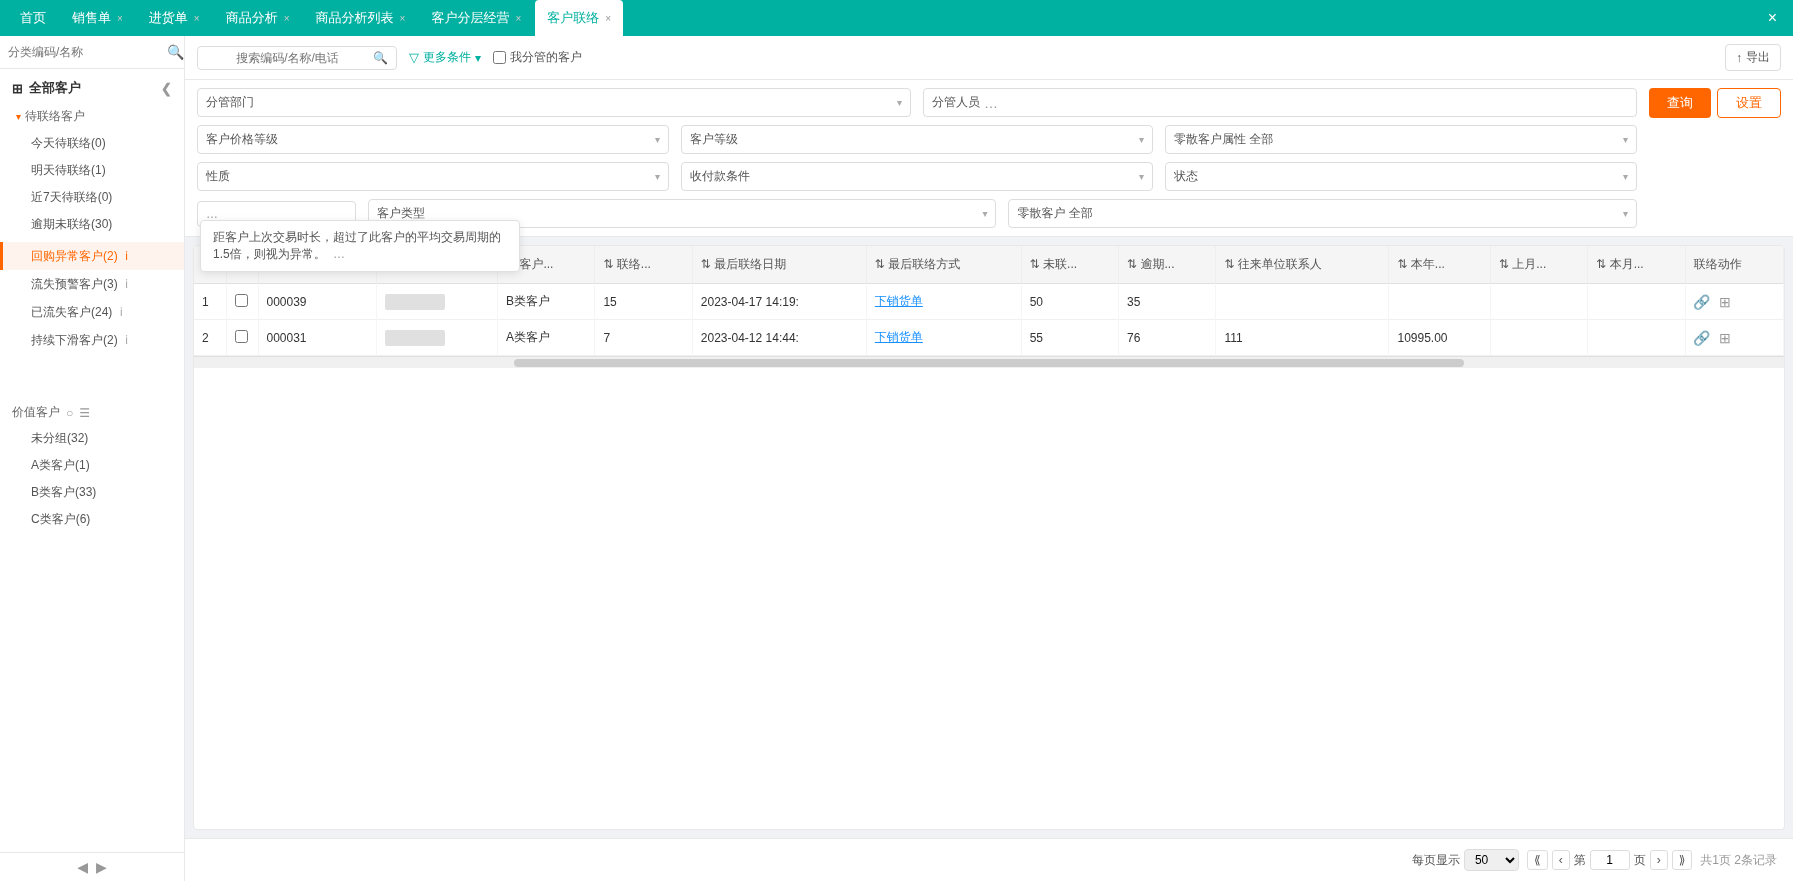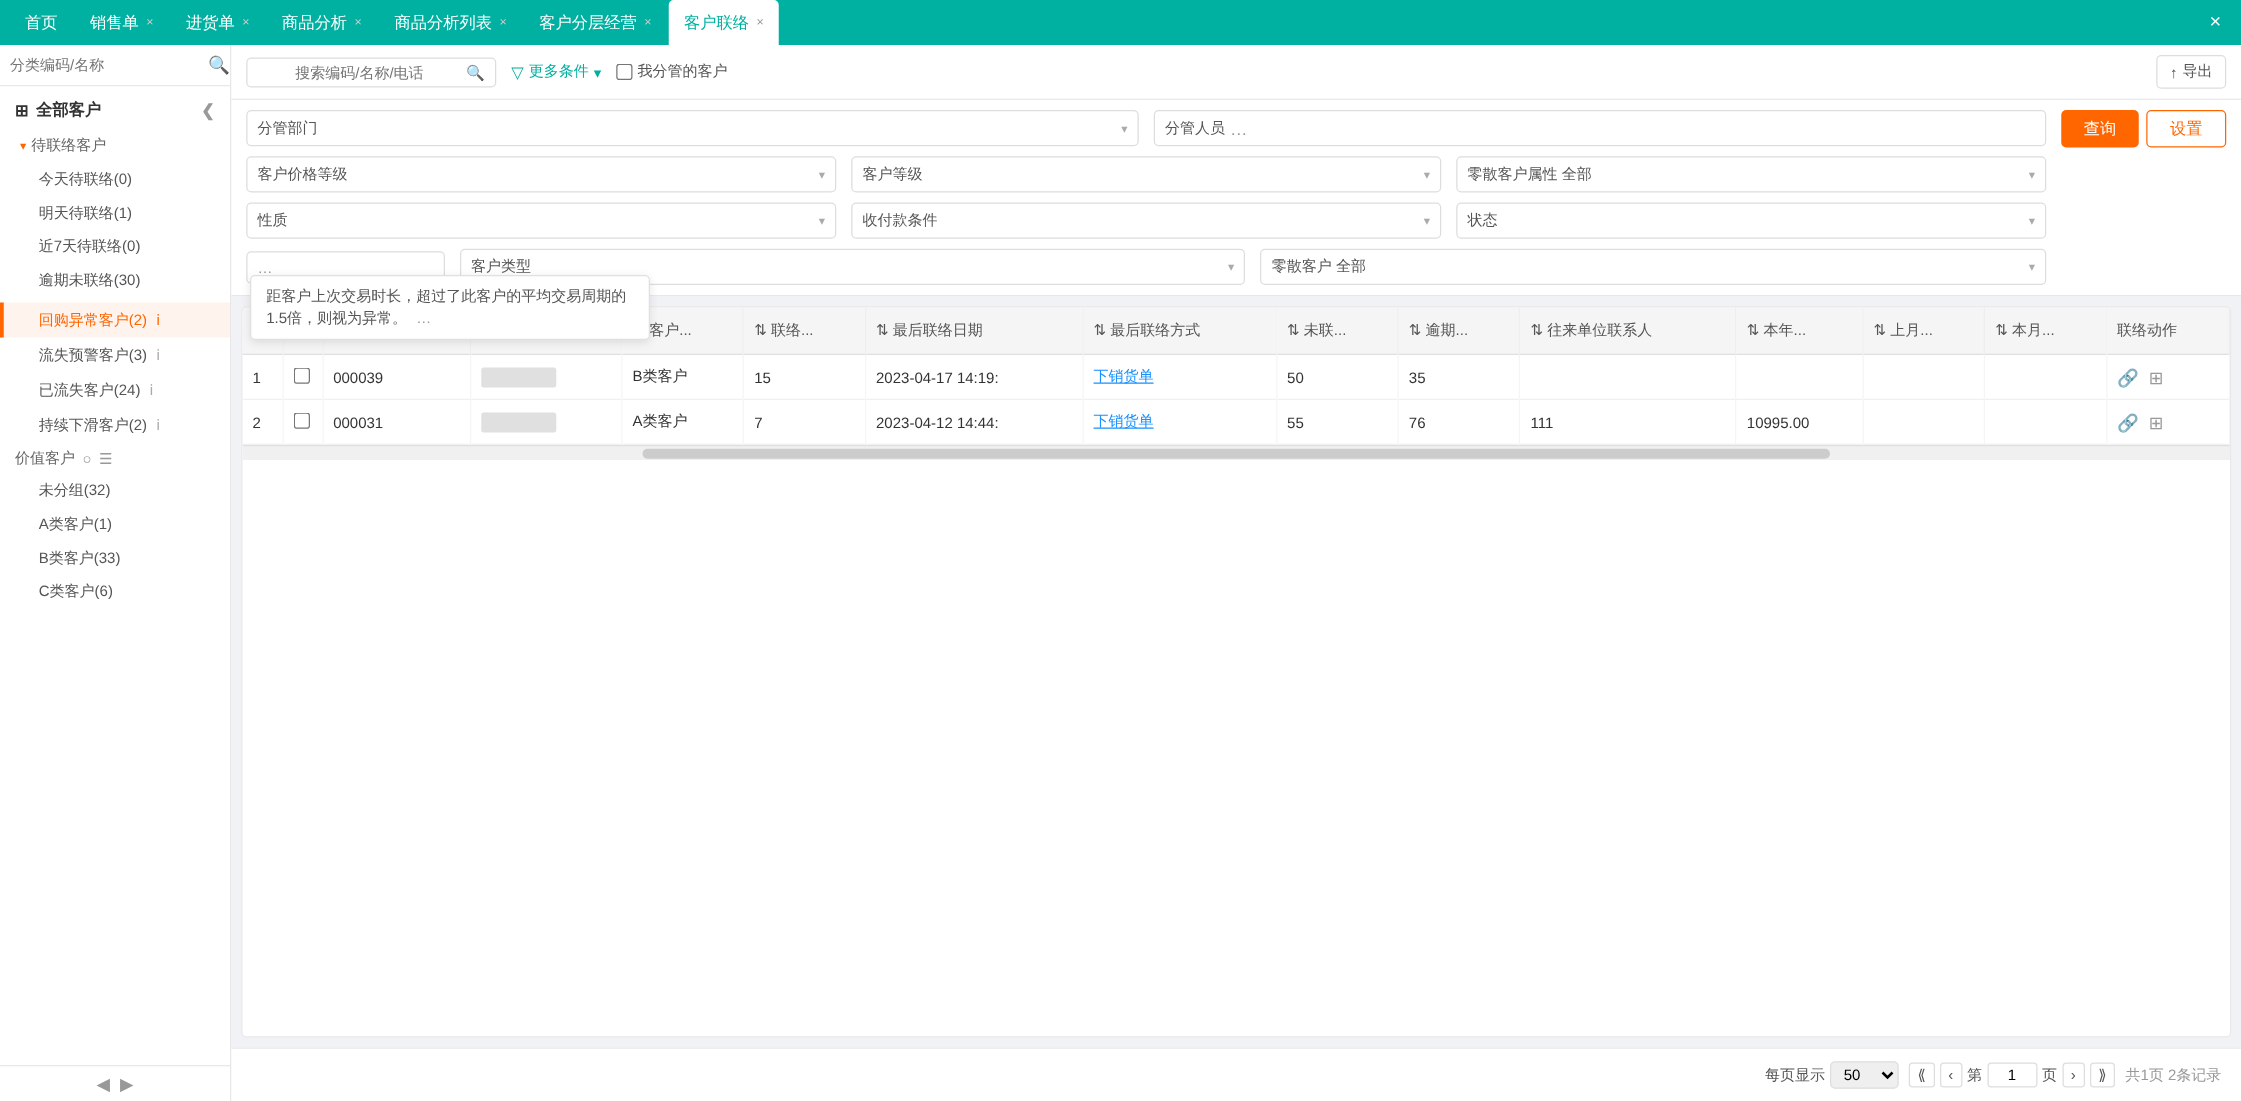--- a/index.html
+++ b/index.html
@@ -93,21 +93,21 @@
       cursor: pointer;
       font-size: 12px;
       border-left: 3px solid transparent;
     }
     .sidebar-item.active {
       background: #fff3ed;
       color: #f60;
       border-left: 3px solid #f60;
     }
 
-    .sidebar-divider { display: flex; align-items: center; padding: 4px 12px; gap: 6px; color: #666; font-size: 12px; }
+    .sidebar-divider { display: flex; align-items: center; padding: 4px 12px; gap: 6px; color: #666; font-size: 12px; margin-top: 46px; }
     .sidebar-divider .edit-icon { color: #999; cursor: pointer; }
 
     
     .tooltip-box {
       position: absolute;
       left: 200px;
       top: 220px;
       background: #fff;
       border: 1px solid #e0e0e0;
       border-radius: 4px;

